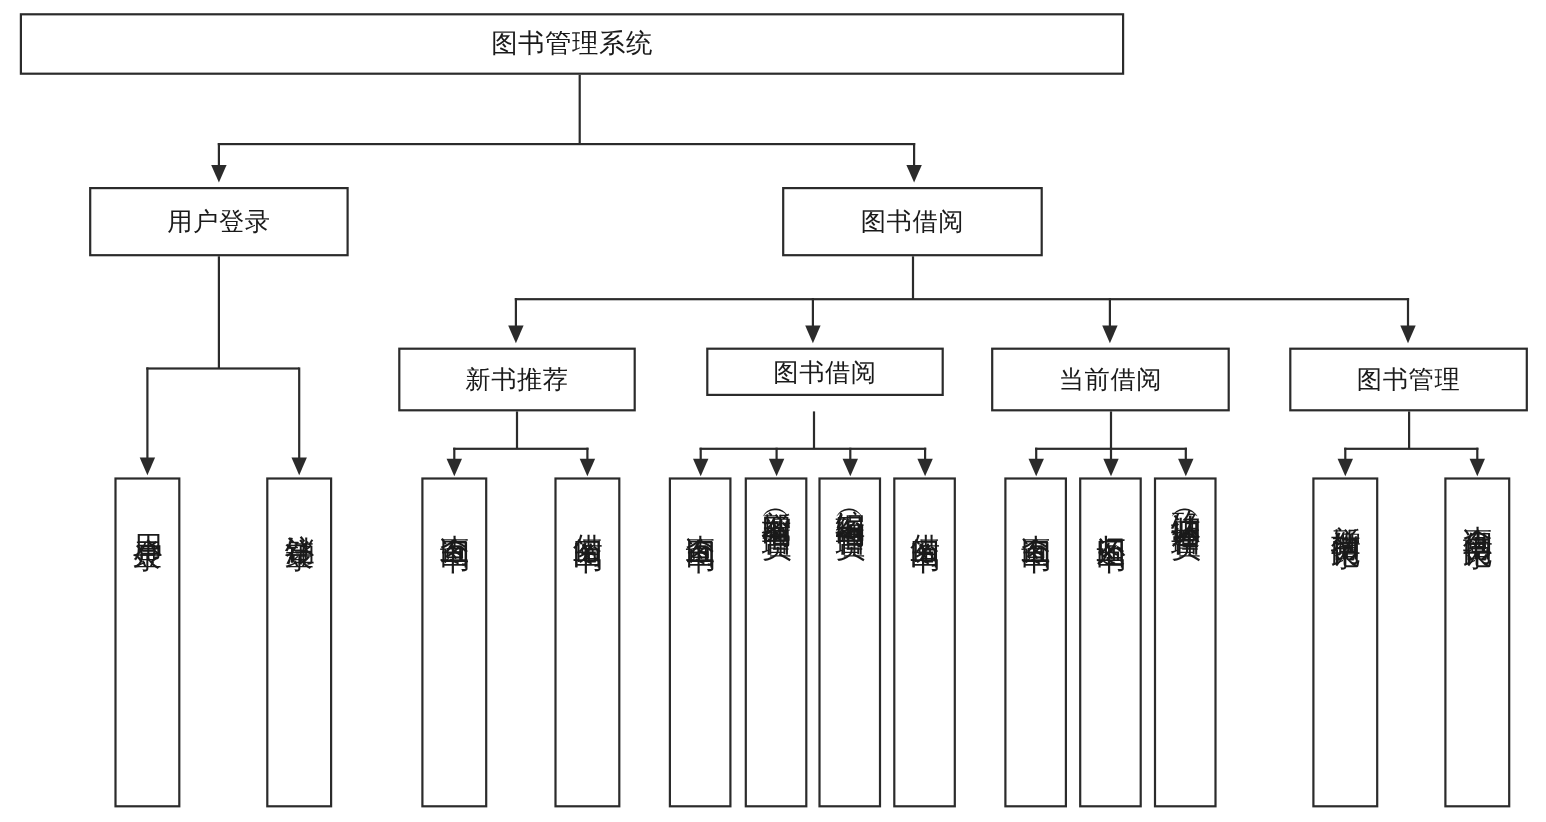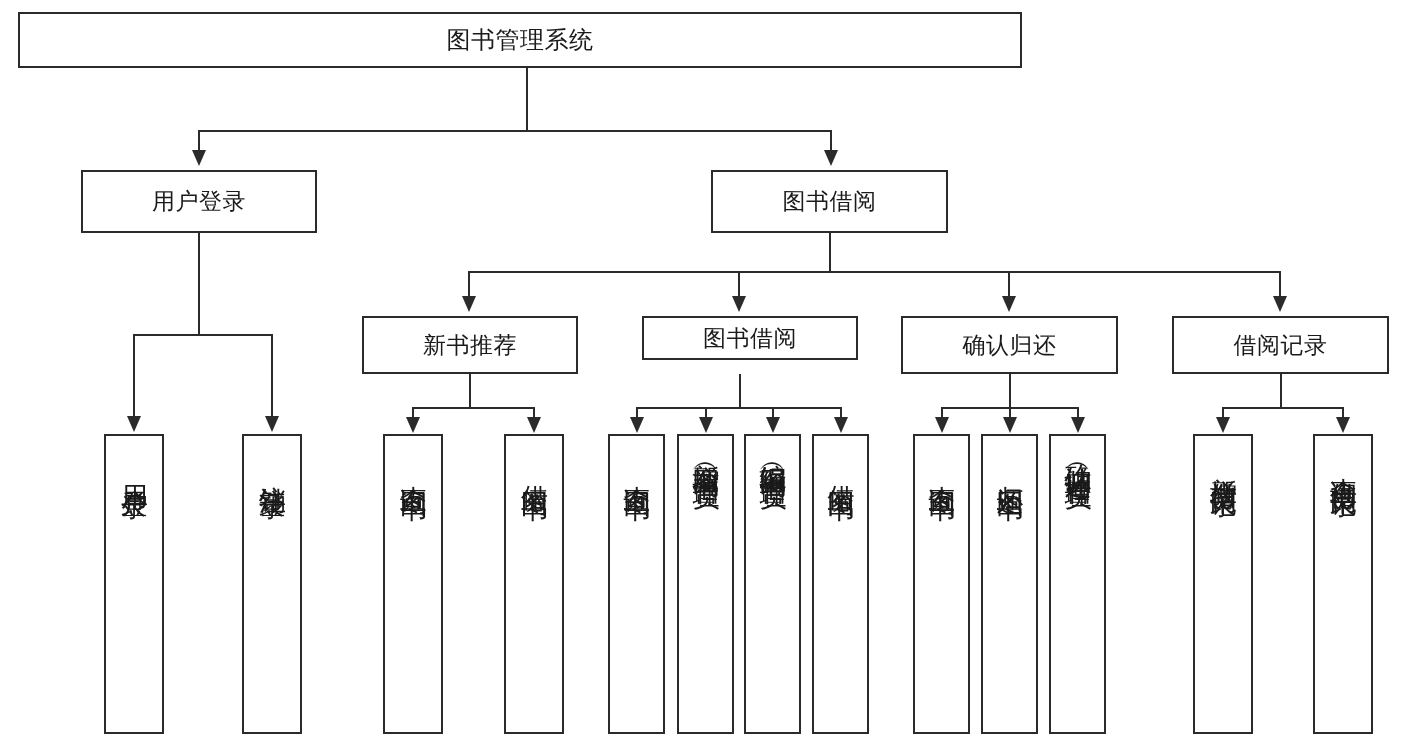--- a/index.html
+++ b/index.html
@@ -118,24 +118,24 @@
   <div class="arrow" style="left:1002px;top:296px;"></div>
   <div class="arrow" style="left:1273px;top:296px;"></div>
 
   <div class="node h" style="left:362px;top:316px;width:216px;height:58px;">
     <span class="lbl">新书推荐</span>
   </div>
   <div class="node h" style="left:642px;top:316px;width:216px;height:44px;">
     <span class="lbl">图书借阅</span>
   </div>
   <div class="node h" style="left:901px;top:316px;width:217px;height:58px;">
-    <span class="lbl">确认归还</span>
+    <span class="lbl">当前借阅</span>
   </div>
   <div class="node h" style="left:1172px;top:316px;width:217px;height:58px;">
-    <span class="lbl">借阅记录</span>
+    <span class="lbl">图书管理</span>
   </div>
 
   <div class="edge vseg" style="left:469px;top:374px;height:34px;"></div>
   <div class="edge hseg" style="left:412px;top:407px;width:123px;"></div>
   <div class="edge vseg" style="left:412px;top:407px;height:12px;"></div>
   <div class="edge vseg" style="left:533px;top:407px;height:12px;"></div>
   <div class="arrow" style="left:406px;top:417px;"></div>
   <div class="arrow" style="left:527px;top:417px;"></div>
 
   <div class="edge vseg" style="left:739px;top:374px;height:34px;"></div>

